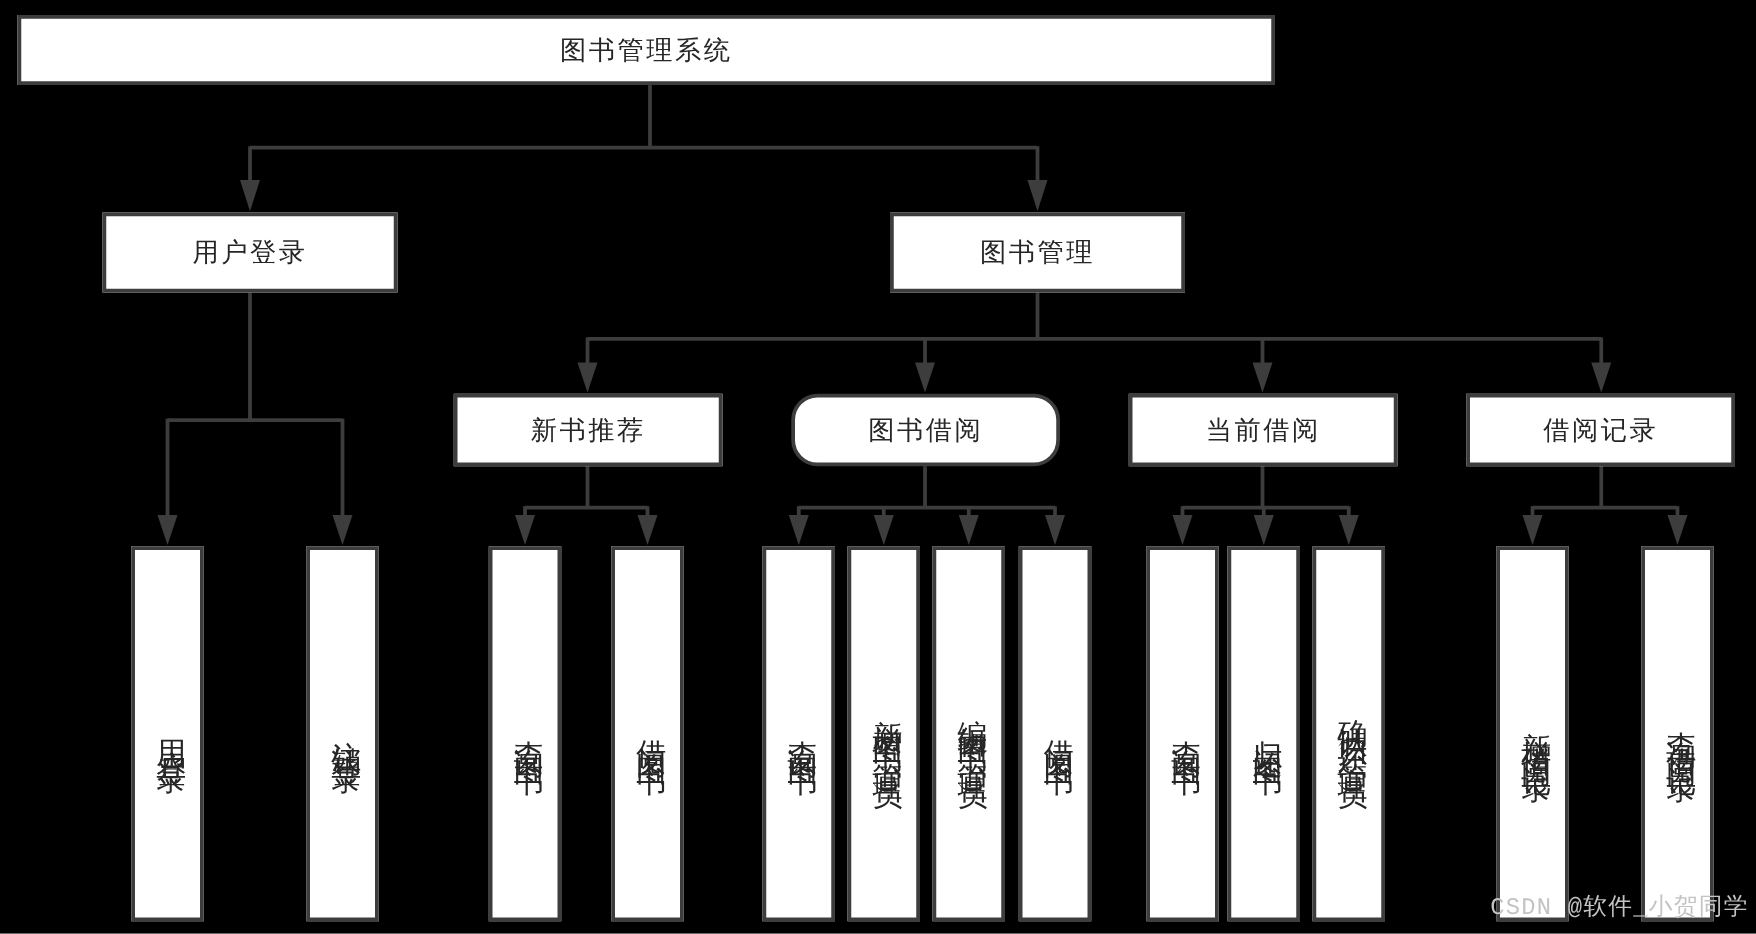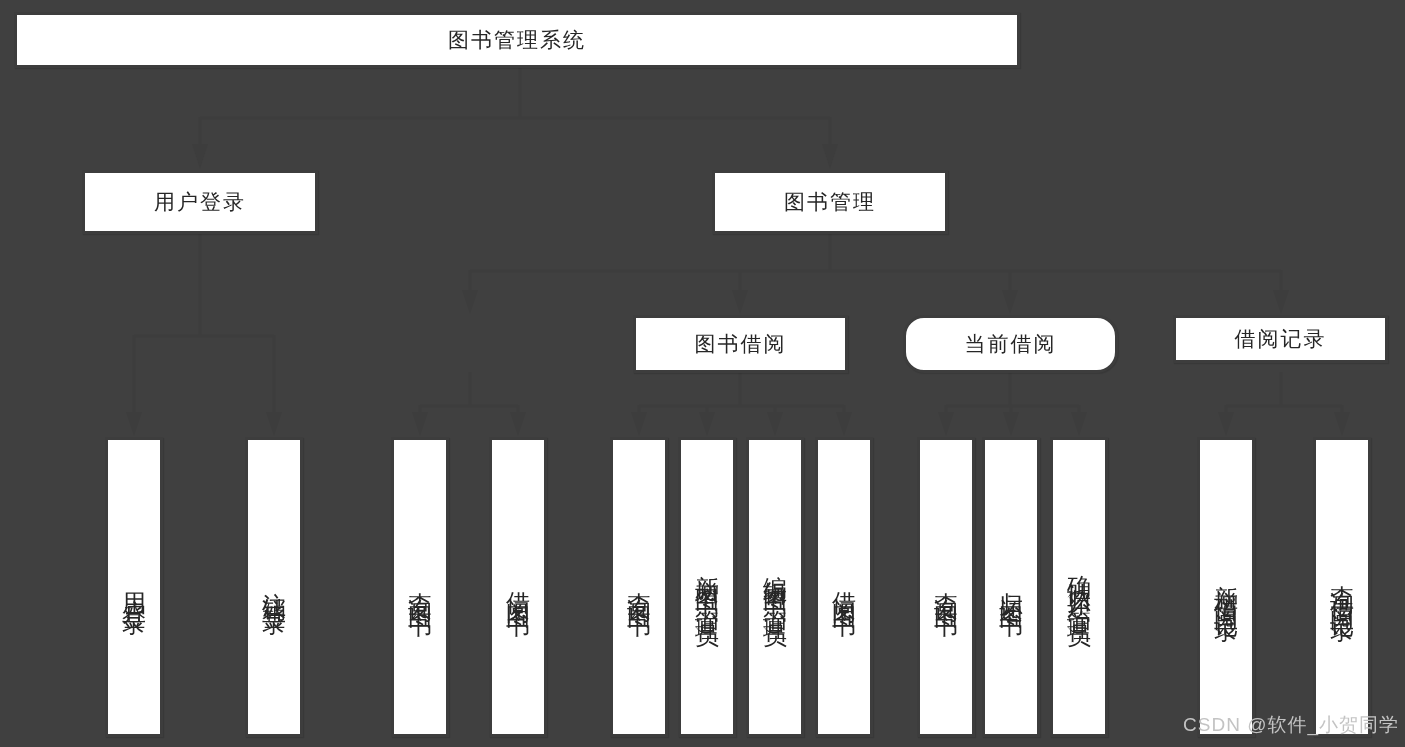--- a/index.html
+++ b/index.html
@@ -4,22 +4,22 @@
 <style>
   :root{
     --line:#3d3d3d;
     --text:#262626;
     --wm:#c3c3c3;
   }
   html,body{margin:0;padding:0;background:#fff;}
   #stage{
     position:relative;
     width:1405px;height:747px;
-    background:#404040;
-    font-family:Liberation Sans, sans-serif;
+    background:#000000;
+    font-family:Liberation Mono, monospace;
     overflow:hidden;
   }
   #wires{position:absolute;left:0;top:0;width:1405px;height:747px;}
   .box{
     position:absolute;
     background:#fff;
     border:3px solid var(--line);
     box-sizing:border-box;
     display:flex;
     align-items:center;
@@ -102,27 +102,30 @@
     <span class="hlabel">图书管理系统</span>
   </div>
 
   <div class="box" style="left:82px;top:170px;width:236px;height:64px;">
     <span class="hlabel">用户登录</span>
   </div>
   <div class="box" style="left:712px;top:170px;width:236px;height:64px;justify-content:center;">
     <span class="hlabel">图书管理</span>
   </div>
 
-  <div class="box" style="left:633px;top:315px;width:215px;height:58px;">
+  <div class="box" style="left:363px;top:315px;width:215px;height:58px;">
+    <span class="hlabel">新书推荐</span>
+  </div>
+  <div class="box" style="left:633px;top:315px;width:215px;height:58px;border-radius:21px;">
     <span class="hlabel">图书借阅</span>
   </div>
-  <div class="box" style="left:903px;top:315px;width:215px;height:58px;border-radius:21px;">
+  <div class="box" style="left:903px;top:315px;width:215px;height:58px;">
     <span class="hlabel">当前借阅</span>
   </div>
-  <div class="box" style="left:1173px;top:315px;width:215px;height:48px;">
+  <div class="box" style="left:1173px;top:315px;width:215px;height:58px;">
     <span class="hlabel">借阅记录</span>
   </div>
 
   <div class="box leaf" style="left:105px;top:437px;width:58px;height:300px;">
     <span class="vlabel">用户登录</span>
   </div>
   <div class="box leaf" style="left:245px;top:437px;width:58px;height:300px;">
     <span class="vlabel">注销登录</span>
   </div>
 

